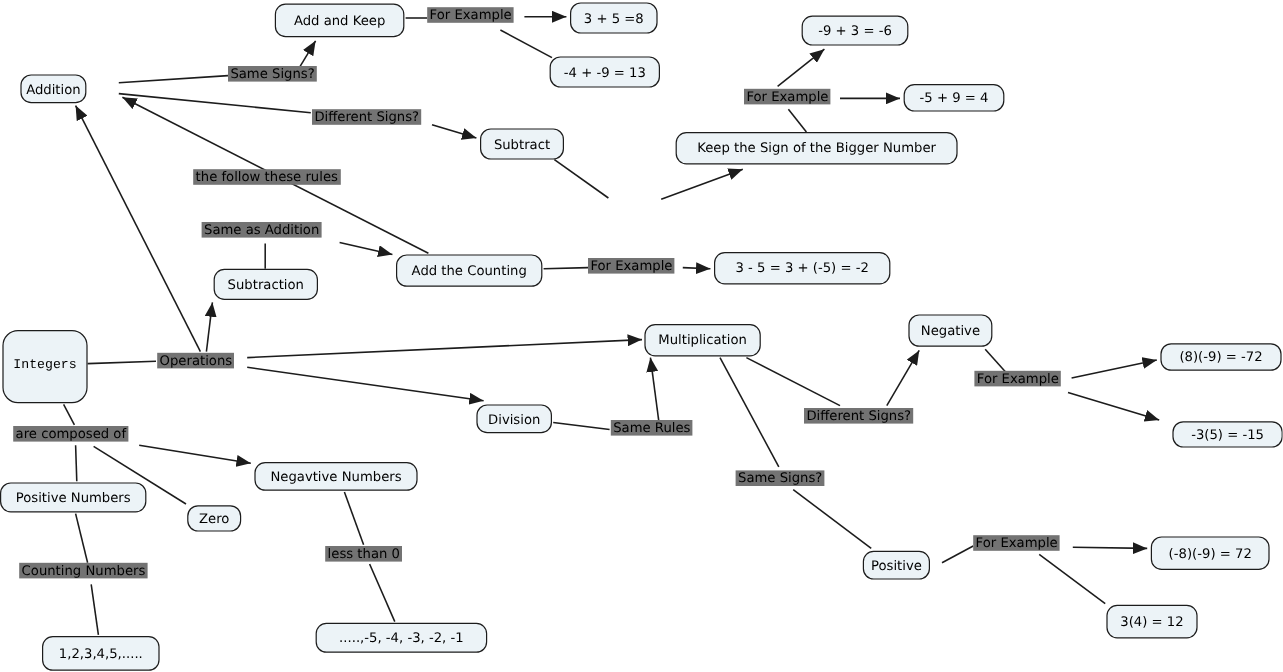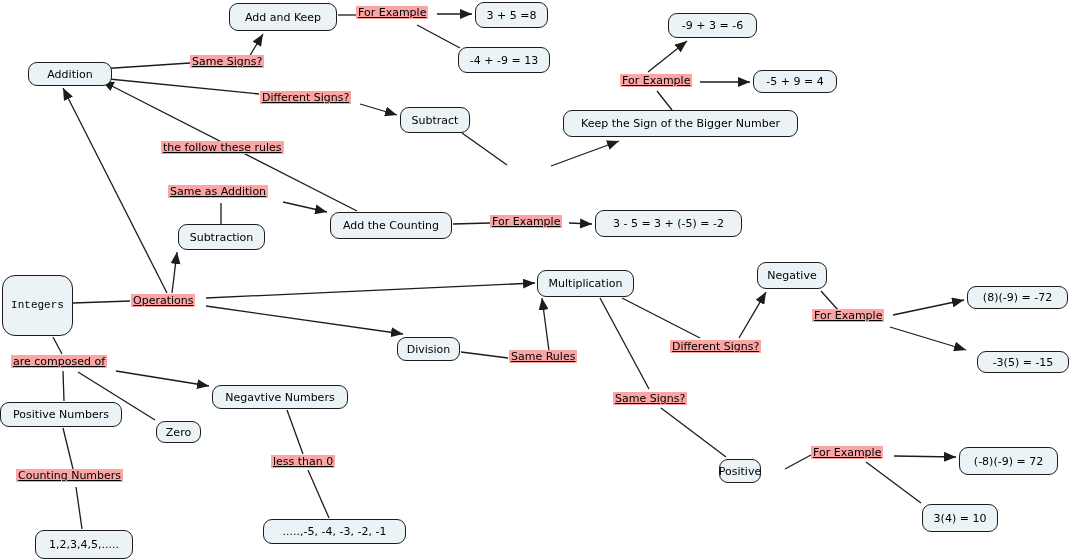--- a/index.html
+++ b/index.html
@@ -19,21 +19,21 @@
     border-radius:9px;
     display:flex;align-items:center;justify-content:center;
     font-size:11px;line-height:1;color:#000;
     white-space:nowrap;
   }
   .node.big{border-radius:13px;font-family:Liberation Mono, monospace;}
   .phrase{
     position:absolute;
     font-size:11px;line-height:13px;color:#000;
     white-space:nowrap;
-    background:#fca5a5;padding:0 2px;text-decoration:underline;
+    background:#737373;padding:0 2px;
   }
 </style>
 </head>
 <body>
 
 <div class="canvas">
 
   <svg class="edges" viewBox="0 0 1069 560">
     <defs>
       <marker id="arrow" markerUnits="userSpaceOnUse" markerWidth="14" markerHeight="10" refX="12" refY="5" orient="auto">
@@ -80,42 +80,42 @@
     <line x1="360" y1="104" x2="397" y2="115" marker-end="url(#arrow)"></line>
     <line x1="551" y1="166" x2="619" y2="141" marker-end="url(#arrow)"></line>
     <line x1="648" y1="72" x2="687" y2="41" marker-end="url(#arrow)"></line>
     <line x1="700" y1="82" x2="750" y2="82" marker-end="url(#arrow)"></line>
     <line x1="283" y1="202" x2="327" y2="212" marker-end="url(#arrow)"></line>
     <line x1="569" y1="223" x2="592" y2="224" marker-end="url(#arrow)"></line>
     <line x1="357" y1="211" x2="102" y2="81" marker-end="url(#arrow)"></line>
   </svg>
 
   <div class="node big" style="left:2px;top:275px;width:71px;height:61px">Integers</div>
-  <div class="node" style="left:28px;top:62px;width:84px;height:24px">Addition</div>
+  <div class="node" style="left:17px;top:62px;width:55px;height:24px">Addition</div>
   <div class="node" style="left:229px;top:3px;width:108px;height:28px">Add and Keep</div>
   <div class="node" style="left:475px;top:2px;width:73px;height:26px">3 + 5 =8</div>
   <div class="node" style="left:458px;top:47px;width:92px;height:26px">-4 + -9 = 13</div>
   <div class="node" style="left:400px;top:107px;width:70px;height:26px">Subtract</div>
   <div class="node" style="left:668px;top:13px;width:89px;height:25px">-9 + 3 = -6</div>
   <div class="node" style="left:753px;top:70px;width:84px;height:23px">-5 + 9 = 4</div>
   <div class="node" style="left:563px;top:110px;width:235px;height:27px">Keep the Sign of the Bigger Number</div>
   <div class="node" style="left:178px;top:224px;width:87px;height:26px">Subtraction</div>
   <div class="node" style="left:330px;top:212px;width:122px;height:27px">Add the Counting</div>
   <div class="node" style="left:595px;top:210px;width:147px;height:27px">3 - 5 = 3 + (-5) = -2</div>
   <div class="node" style="left:537px;top:270px;width:97px;height:27px">Multiplication</div>
   <div class="node" style="left:397px;top:337px;width:63px;height:24px">Division</div>
   <div class="node" style="left:757px;top:262px;width:70px;height:27px">Negative</div>
   <div class="node" style="left:967px;top:286px;width:101px;height:23px">(8)(-9) = -72</div>
   <div class="node" style="left:977px;top:351px;width:92px;height:22px">-3(5) = -15</div>
   <div class="node" style="left:0px;top:402px;width:122px;height:25px">Positive Numbers</div>
   <div class="node" style="left:156px;top:421px;width:45px;height:22px">Zero</div>
   <div class="node" style="left:212px;top:385px;width:136px;height:24px">Negavtive Numbers</div>
-  <div class="node" style="left:719px;top:459px;width:42px;height:24px">Positive</div>
+  <div class="node" style="left:719px;top:459px;width:56px;height:24px">Positive</div>
   <div class="node" style="left:959px;top:447px;width:99px;height:28px">(-8)(-9) = 72</div>
-  <div class="node" style="left:922px;top:504px;width:76px;height:28px">3(4) = 10</div>
+  <div class="node" style="left:922px;top:504px;width:76px;height:28px">3(4) = 12</div>
   <div class="node" style="left:35px;top:530px;width:98px;height:29px">1,2,3,4,5,.....</div>
   <div class="node" style="left:263px;top:519px;width:143px;height:25px">.....,-5, -4, -3, -2, -1</div>
 
   <div class="phrase" style="left:131px;top:294px">Operations</div>
   <div class="phrase" style="left:190px;top:55px">Same Signs?</div>
   <div class="phrase" style="left:356px;top:6px">For Example</div>
   <div class="phrase" style="left:260px;top:91px">Different Signs?</div>
   <div class="phrase" style="left:620px;top:74px">For Example</div>
   <div class="phrase" style="left:161px;top:141px">the follow these rules</div>
   <div class="phrase" style="left:168px;top:185px">Same as Addition</div>

